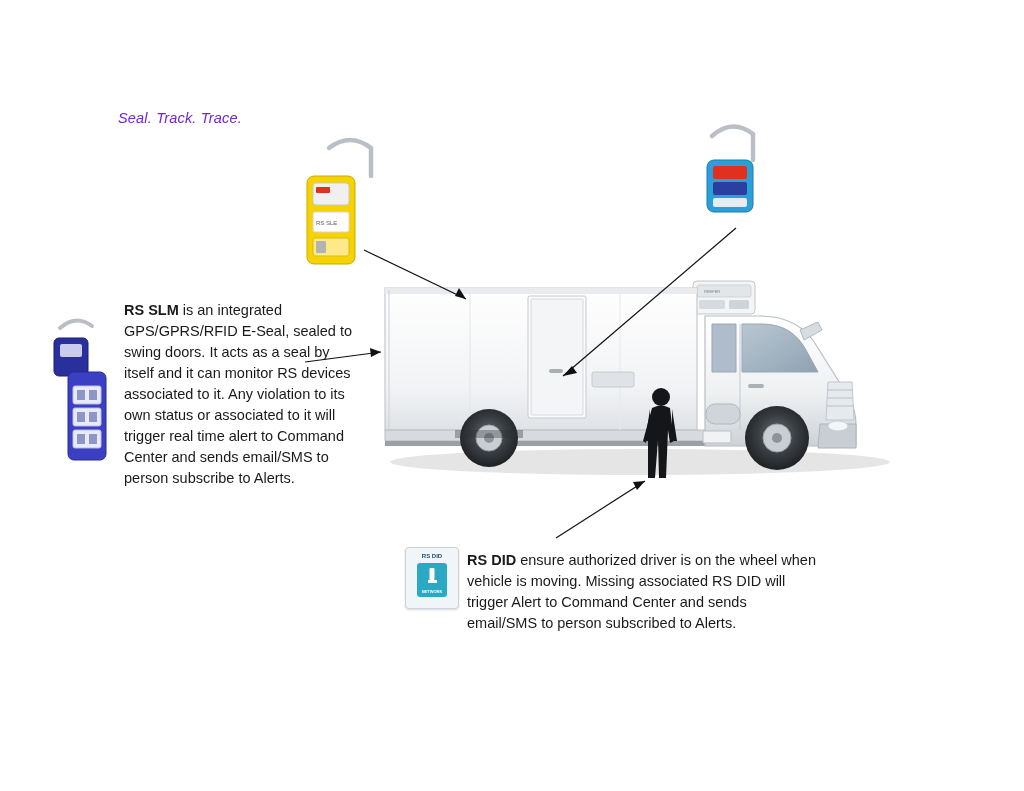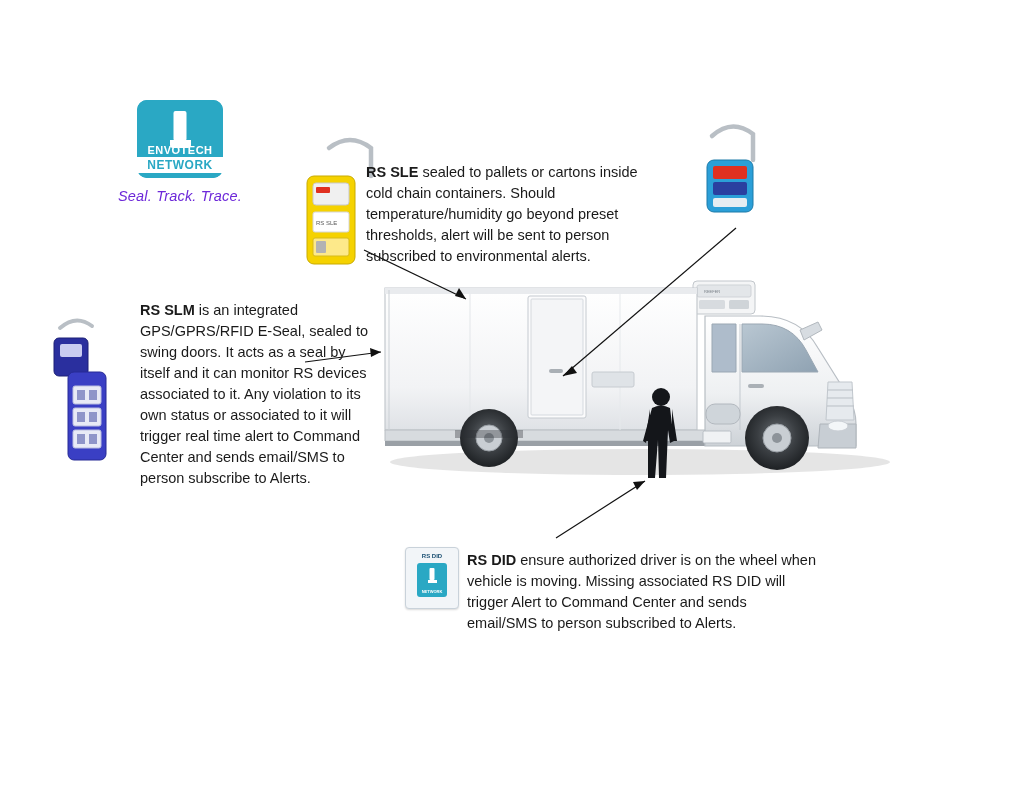--- a/index.html
+++ b/index.html
@@ -327,42 +327,34 @@
 
       <path d="M305,362 L381,352"></path>
       <path d="M381,352 L370,348 L371,357 Z" fill="#111" stroke="none"></path>
 
       <path d="M556,538 L645,481"></path>
       <path d="M645,481 L633,482 L637,490 Z" fill="#111" stroke="none"></path>
     </g>
   </svg>
 
   <div class="logo-block">
-    <div class="logo-mark">
-      <div class="bulb"></div>
-      <div class="logo-word1">ENVOTECH</div>
-      <div class="logo-word2">NETWORK</div>
-    </div>
     <div class="logo-tagline">Seal. Track. Trace.</div>
   </div>
 
   <div class="did-card">
     <div class="did-label">RS DID</div>
     <div class="did-logo">
       <div class="b"></div>
       <div class="t">NETWORK</div>
     </div>
   </div>
 
-  <div class="callout" style="left:366px; top:162px; width:290px;">
-    <b>RS SLE</b><span> sealed to pallets or cartons inside cold chain containers. Should temperature/humidity go beyond preset thresholds, alert will be sent to person subscribed to environmental alerts.</span>
-  </div>
-
-
-  <div class="callout" style="left:140px; top:300px; width:232px;">
+
+
+  <div class="callout" style="left:124px; top:300px; width:232px;">
     <b>RS SLM</b><span> is an integrated GPS/GPRS/RFID E-Seal, sealed to swing doors. It acts as a seal by itself and it can monitor RS devices associated to it. Any violation to its own status or associated to it will trigger real time alert to Command Center and sends email/SMS to person subscribe to Alerts.</span>
   </div>
 
   <div class="callout" style="left:467px; top:550px; width:350px;">
     <b>RS DID</b><span> ensure authorized driver is on the wheel when vehicle is moving. Missing associated RS DID will trigger Alert to Command Center and sends email/SMS to person subscribed to Alerts.</span>
   </div>
 
 
 </div>
 

